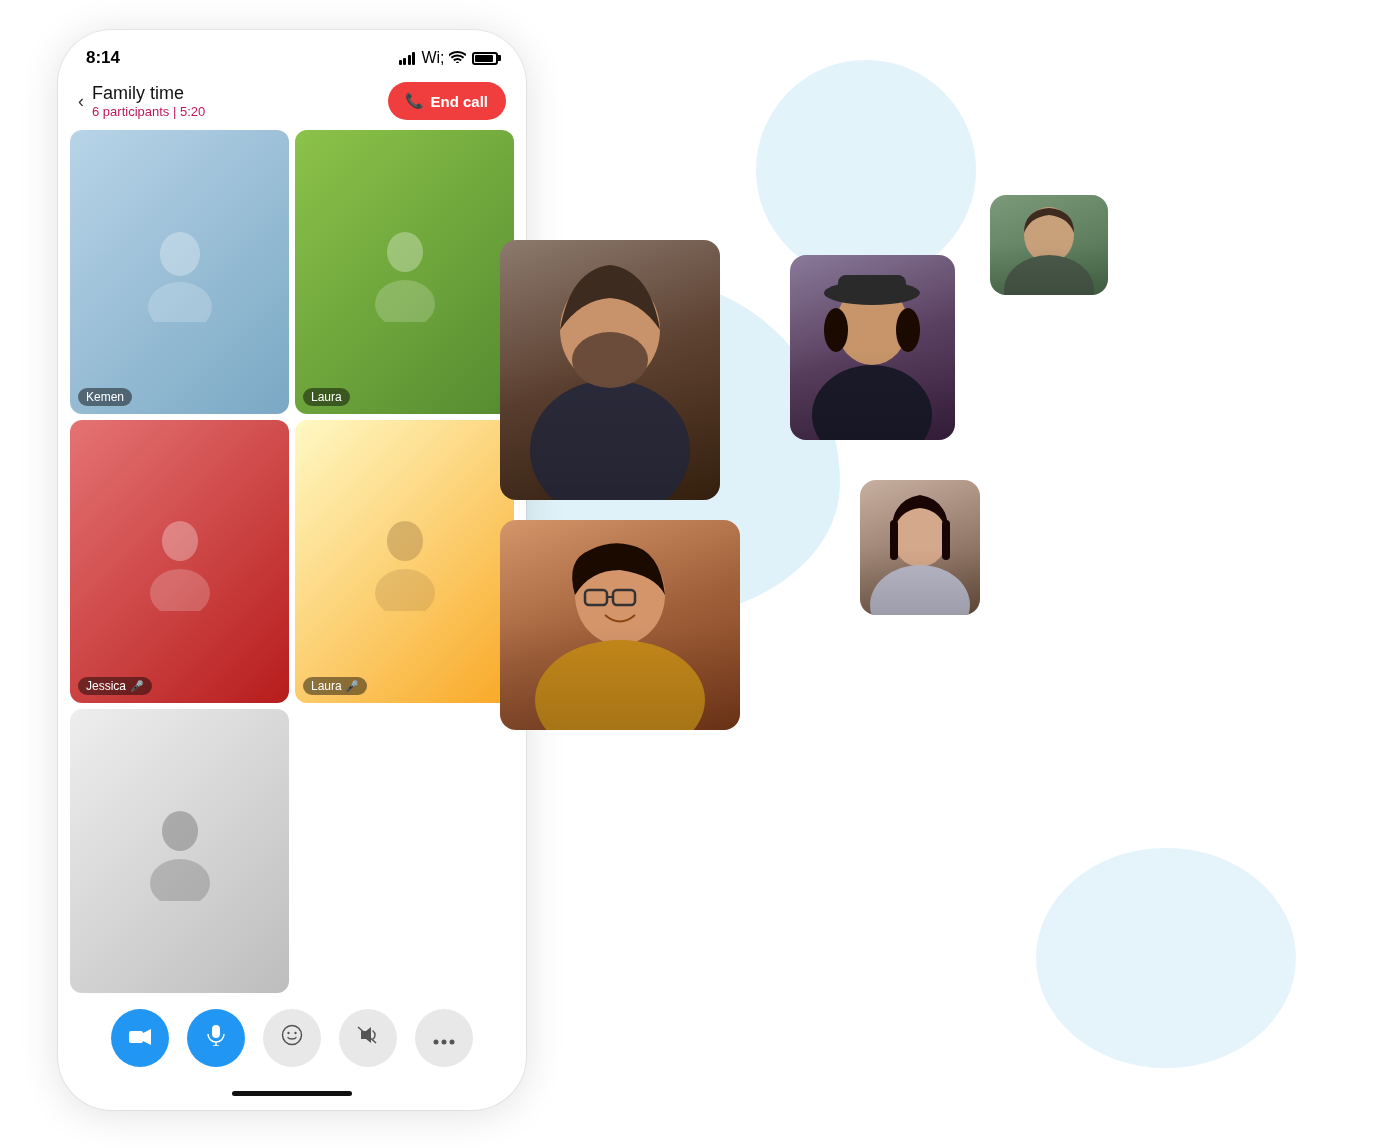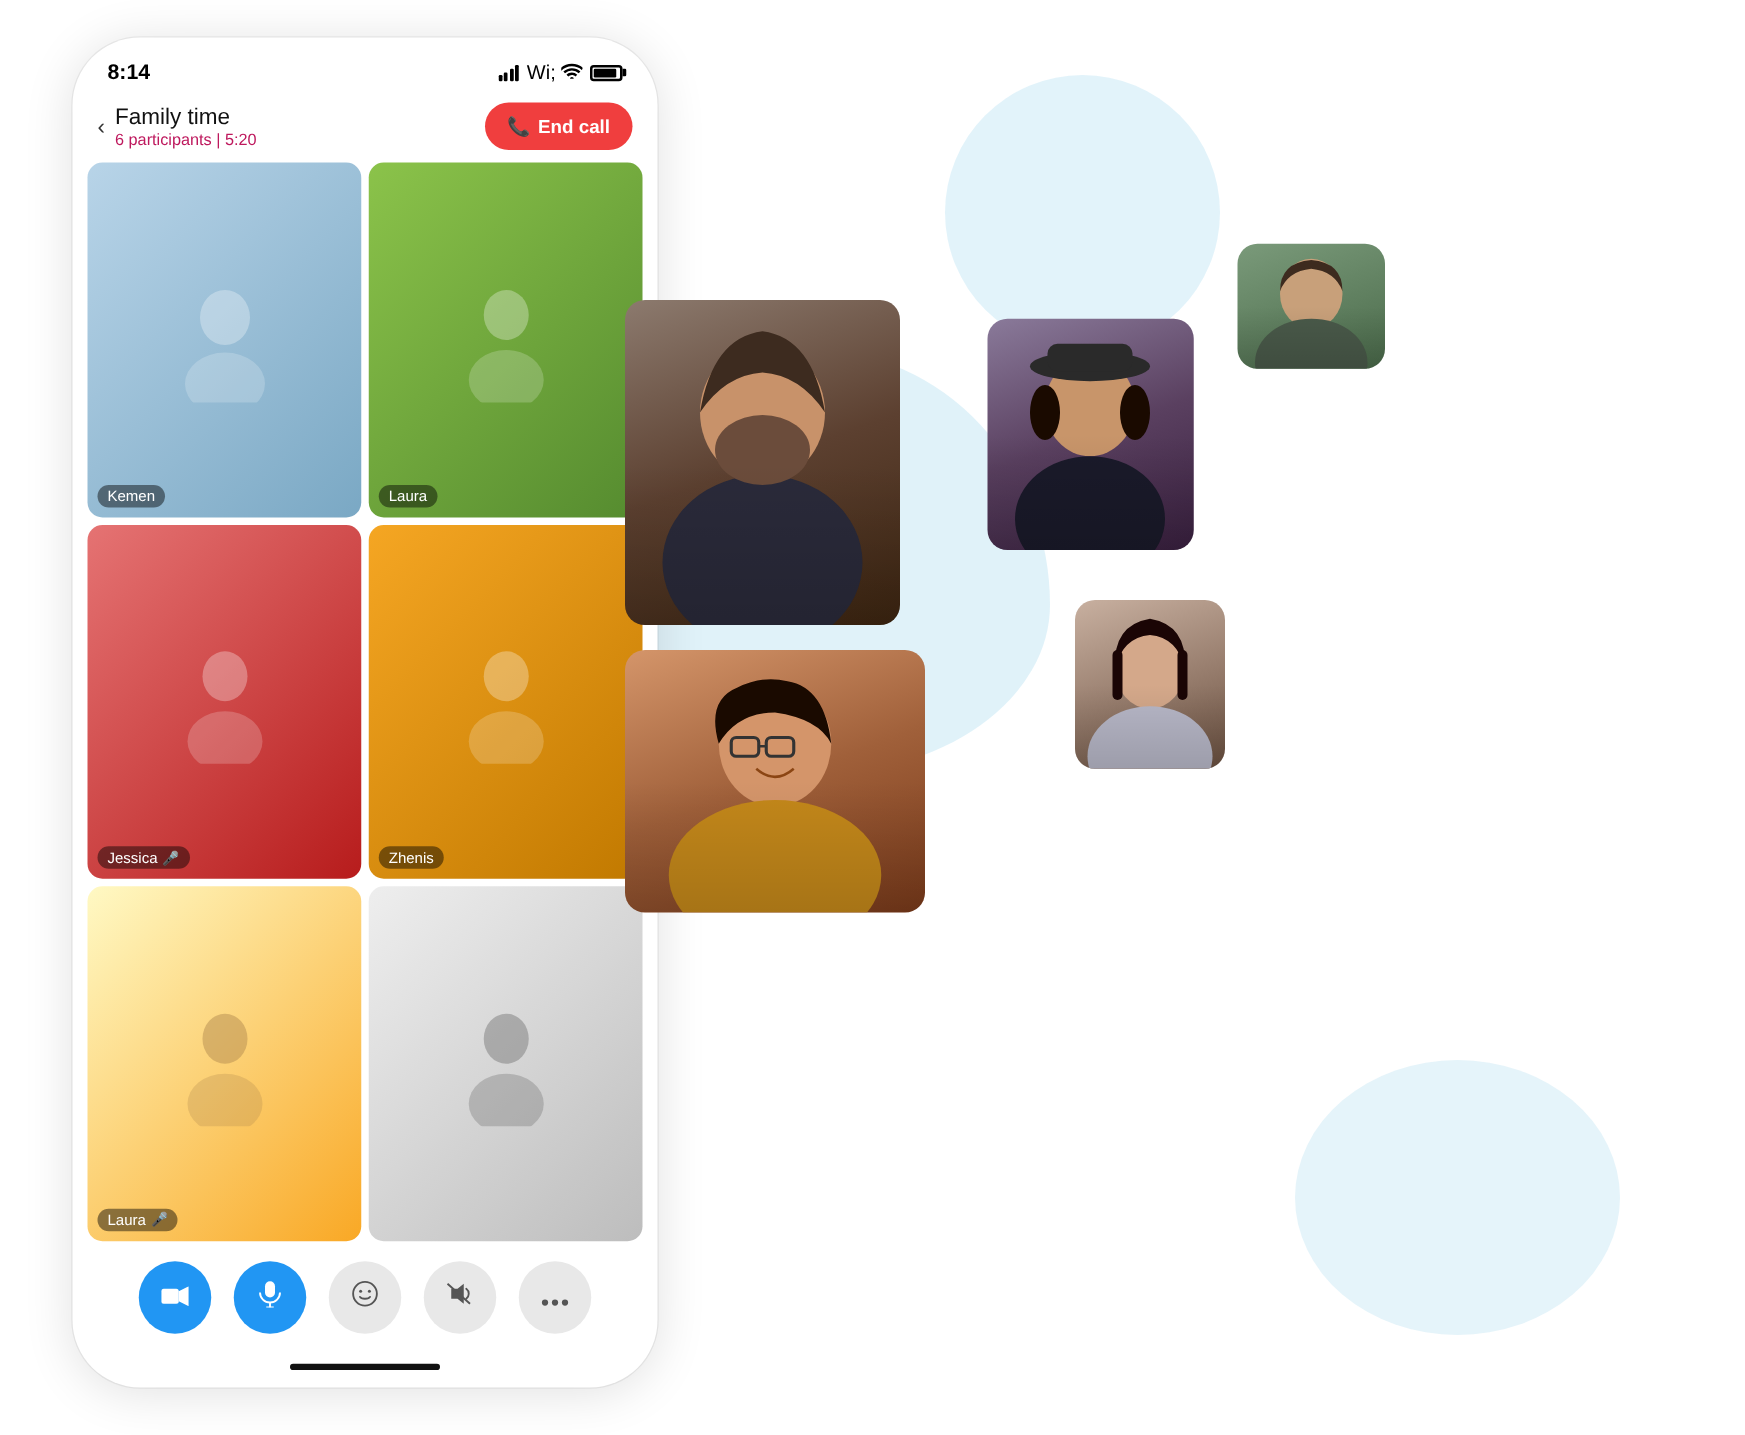--- a/index.html
+++ b/index.html
@@ -314,31 +314,20 @@
           <ellipse cx="40" cy="30" rx="18" ry="20" fill="rgba(255,255,255,0.3)"></ellipse>
           <ellipse cx="40" cy="82" rx="30" ry="24" fill="rgba(255,255,255,0.2)"></ellipse>
         </svg>
       </div>
       <div class="participant-label">
         <span>Jessica</span>
         <span class="muted-icon">🎤</span>
       </div>
     </div>
 
-    <div class="video-cell cell-zhenis">
-      <div class="video-cell-placeholder">
-        <svg width="80" height="100" viewBox="0 0 80 100">
-          <ellipse cx="40" cy="30" rx="18" ry="20" fill="rgba(255,255,255,0.3)"></ellipse>
-          <ellipse cx="40" cy="82" rx="30" ry="24" fill="rgba(255,255,255,0.2)"></ellipse>
-        </svg>
-      </div>
-      <div class="participant-label">
-        <span>Zhenis</span>
-      </div>
-    </div>
 
     <div class="video-cell cell-laura">
       <div class="video-cell-placeholder">
         <svg width="80" height="100" viewBox="0 0 80 100">
           <ellipse cx="40" cy="30" rx="18" ry="20" fill="rgba(180,140,80,0.5)"></ellipse>
           <ellipse cx="40" cy="82" rx="30" ry="24" fill="rgba(180,140,80,0.3)"></ellipse>
         </svg>
       </div>
       <div class="participant-label">
         <span>Laura</span>

